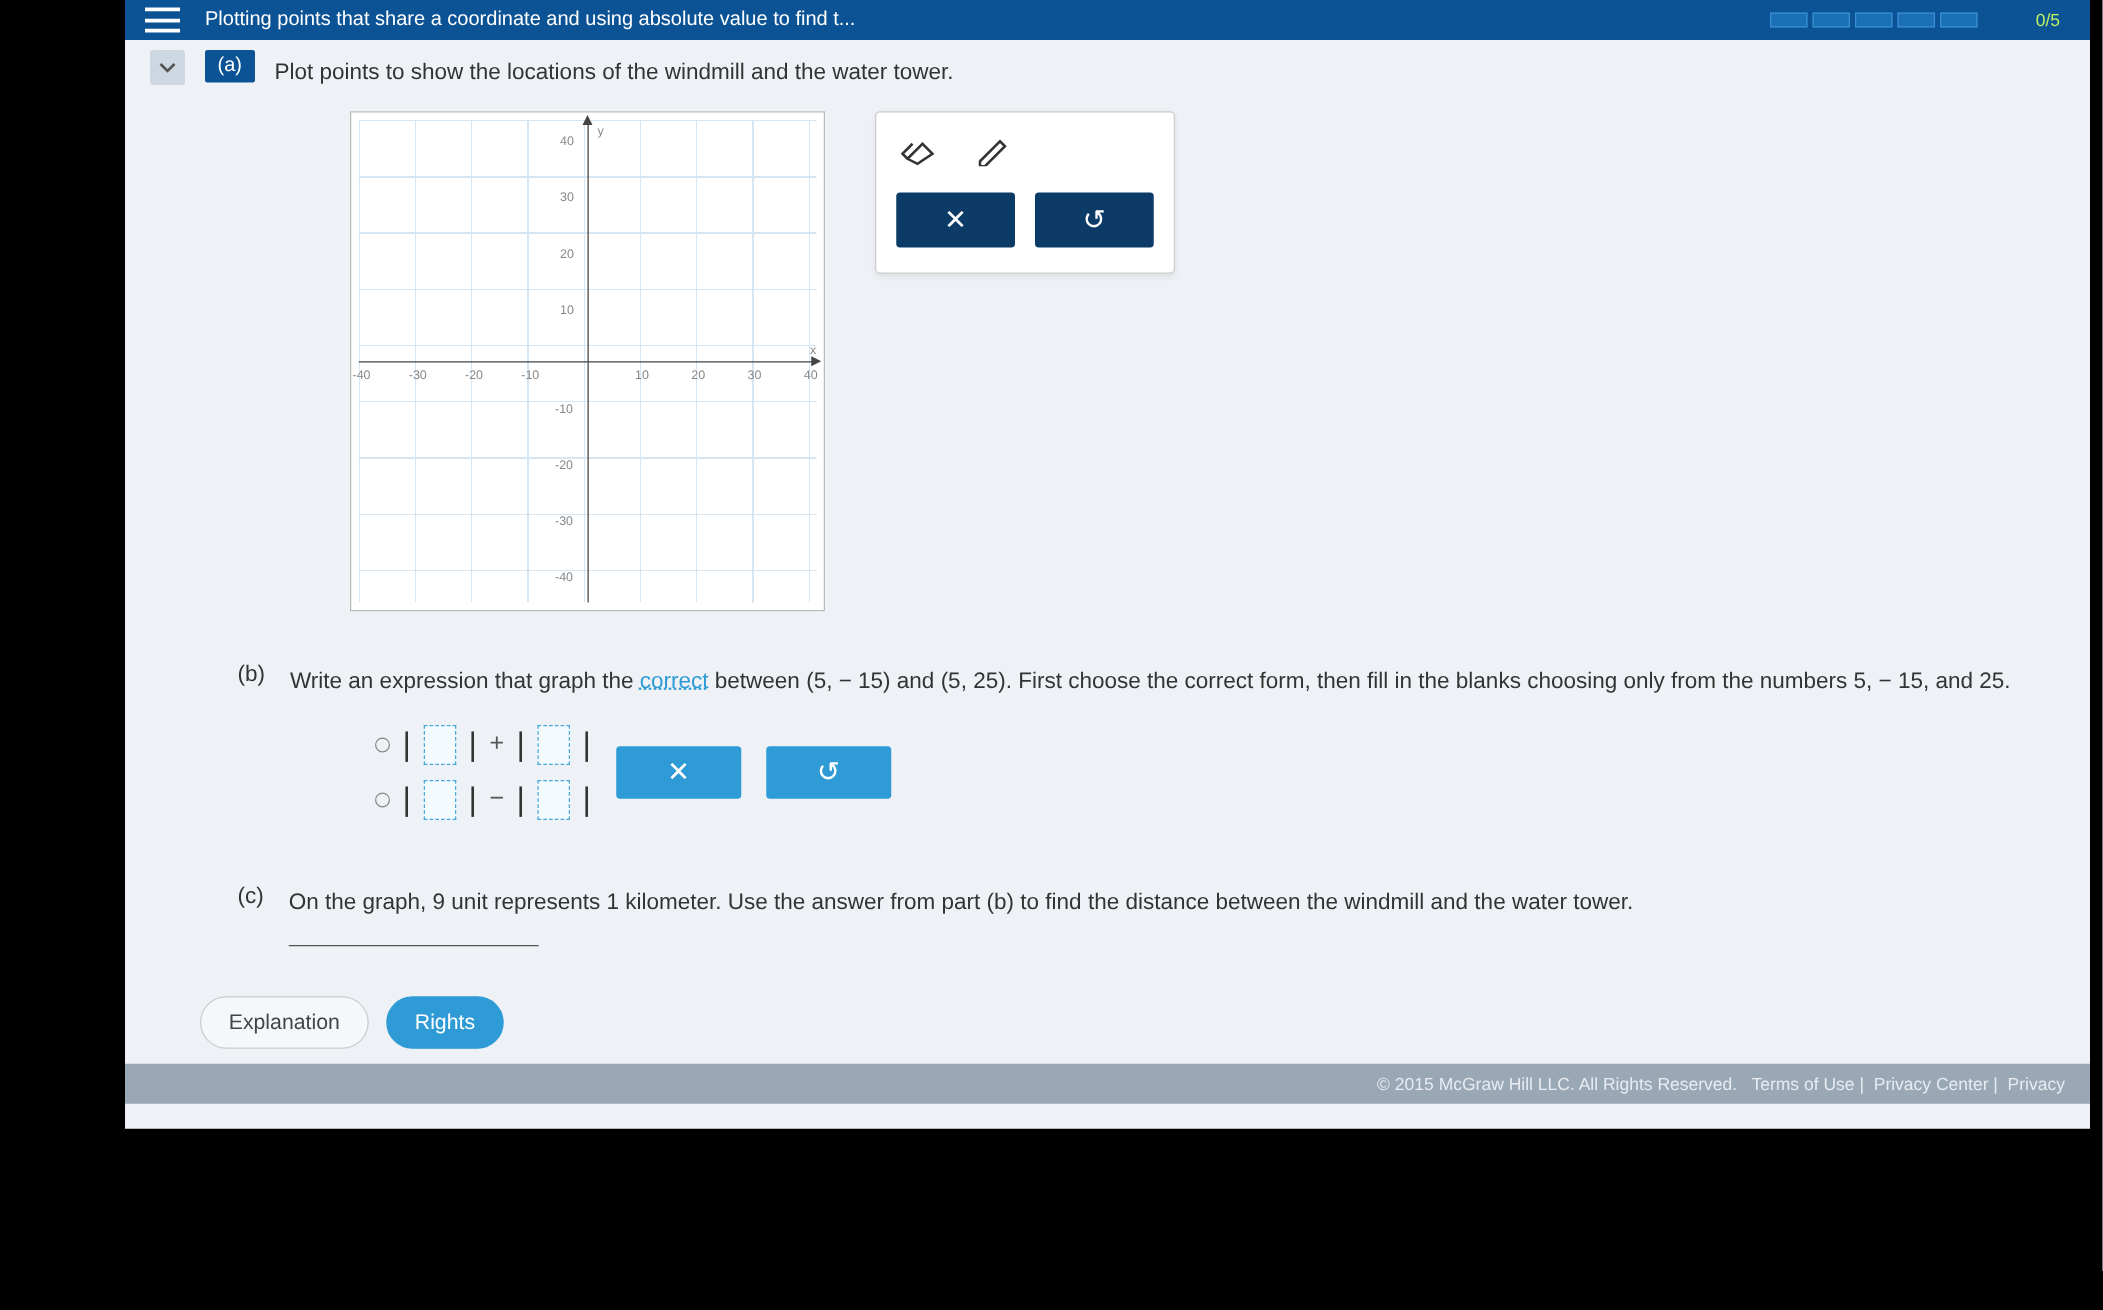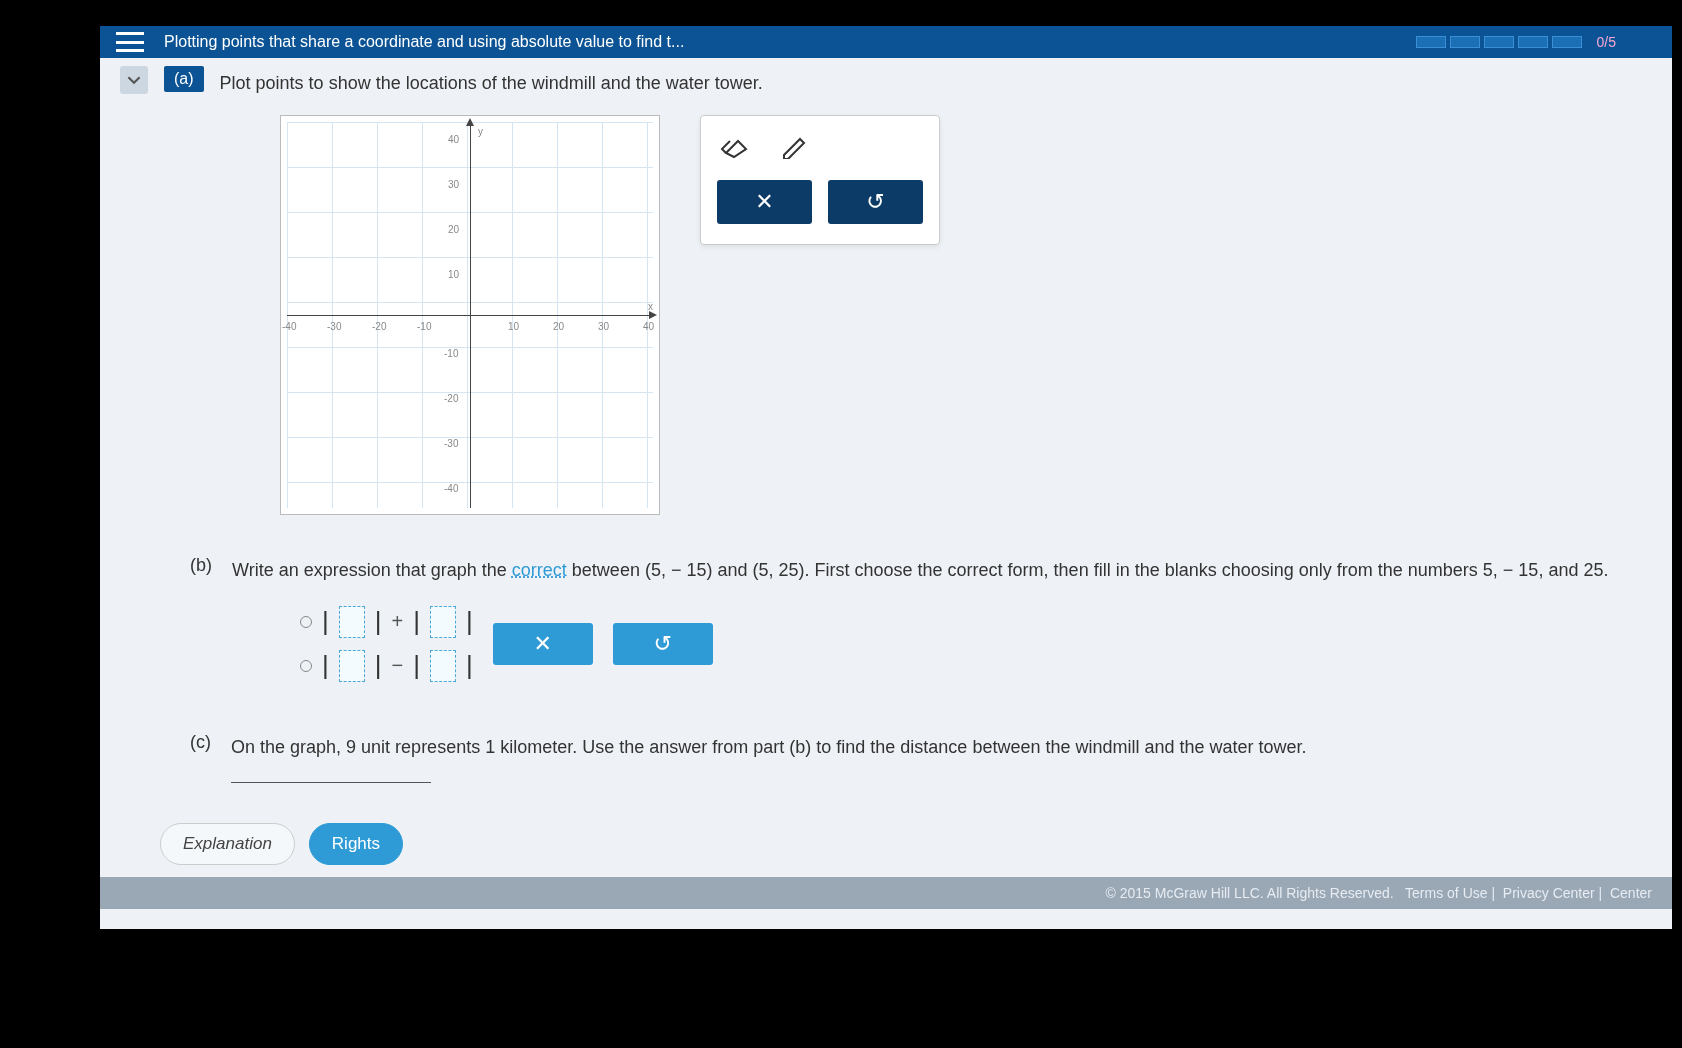--- a/index.html
+++ b/index.html
@@ -11,21 +11,20 @@
   overflow: hidden;
   position: relative;
 }
 .outer-frame {
   position: absolute;
   left: 100px;
   top: 0;
   width: 1572px;
   height: 800px;
   background: #e0e5ea;
-  margin-top: 26px;
 }
 .header-bar {
   background: #0b5394;
   color: #fff;
   height: 32px;
   display: flex;
   align-items: center;
   padding: 0 16px;
   font-size: 16px;
   position: relative;
@@ -37,23 +36,23 @@
   display: flex;
   flex-direction: column;
   justify-content: space-between;
 }
 .hamburger span {
   height: 3px;
   background: #fff;
 }
 .progress-text {
   position: absolute;
-  right: 56px;
+  right: 24px;
   font-size: 14px;
-  color: #f9a8d4;
+  color: #bef264;
 }
 .progress-boxes {
   position: absolute;
   right: 90px;
   display: flex;
   gap: 4px;
 }
 .progress-box {
   width: 30px;
   height: 12px;
@@ -250,21 +249,20 @@
 .pill-btn {
   padding: 10px 22px;
   border-radius: 24px;
   font-size: 17px;
   border: 1px solid #ccc;
   cursor: pointer;
 }
 .pill-outline {
   background: #f5f8fb;
   color: #444;
-  font-style: italic;
 }
 .pill-primary {
   background: #2e9bd6;
   color: #fff;
   border-color: #2e9bd6;
 }
 .footer {
   background: #9aa7b5;
   color: #e6ecf2;
   font-size: 14px;
@@ -408,16 +406,16 @@
 
     <div class="bottom-bar">
       <div class="pill-btn pill-outline">Explanation</div>
       <div class="pill-btn pill-primary">Rights</div>
     </div>
 
     <div class="footer">
       <span>© 2015 McGraw Hill LLC. All Rights Reserved.</span>&nbsp;&nbsp;
       <a>Terms of Use</a>&nbsp;|&nbsp;
       <a>Privacy Center</a>&nbsp;|&nbsp;
-      <a>Center</a>
+      <a>Privacy</a>
     </div>
   </div>
 </div>
 
 </body></html>

